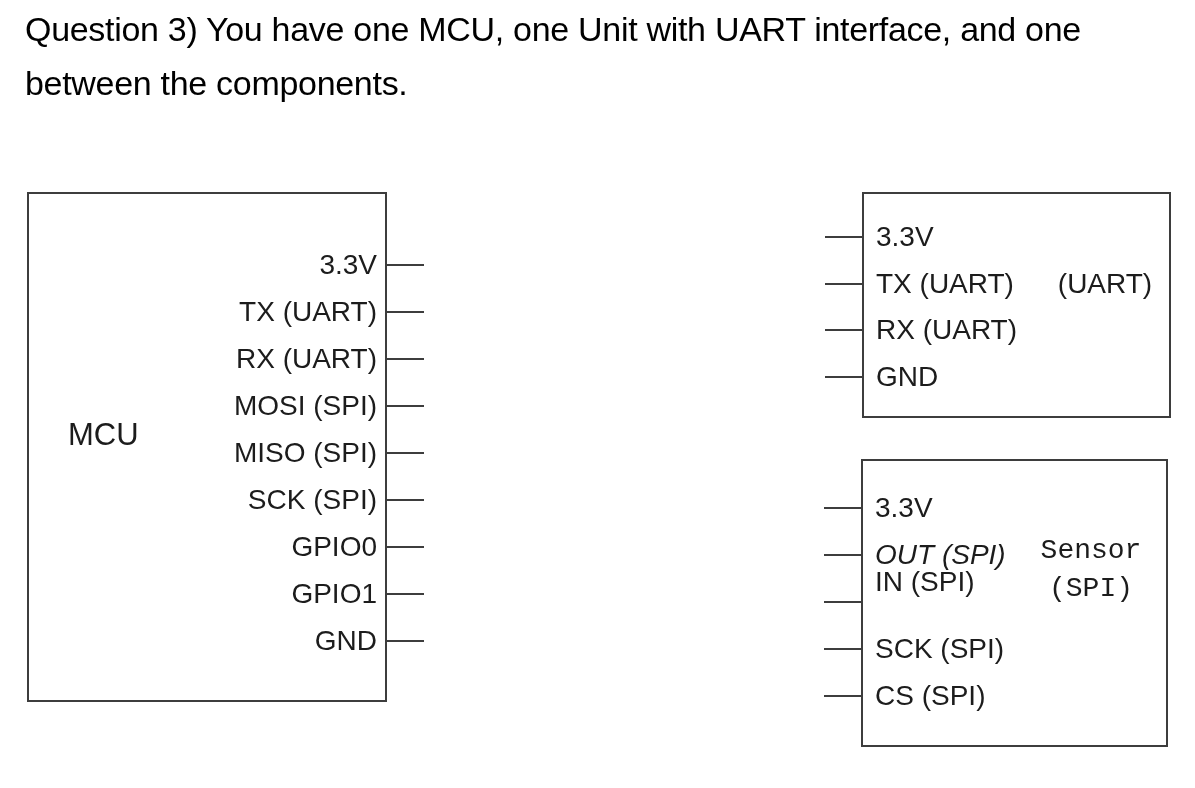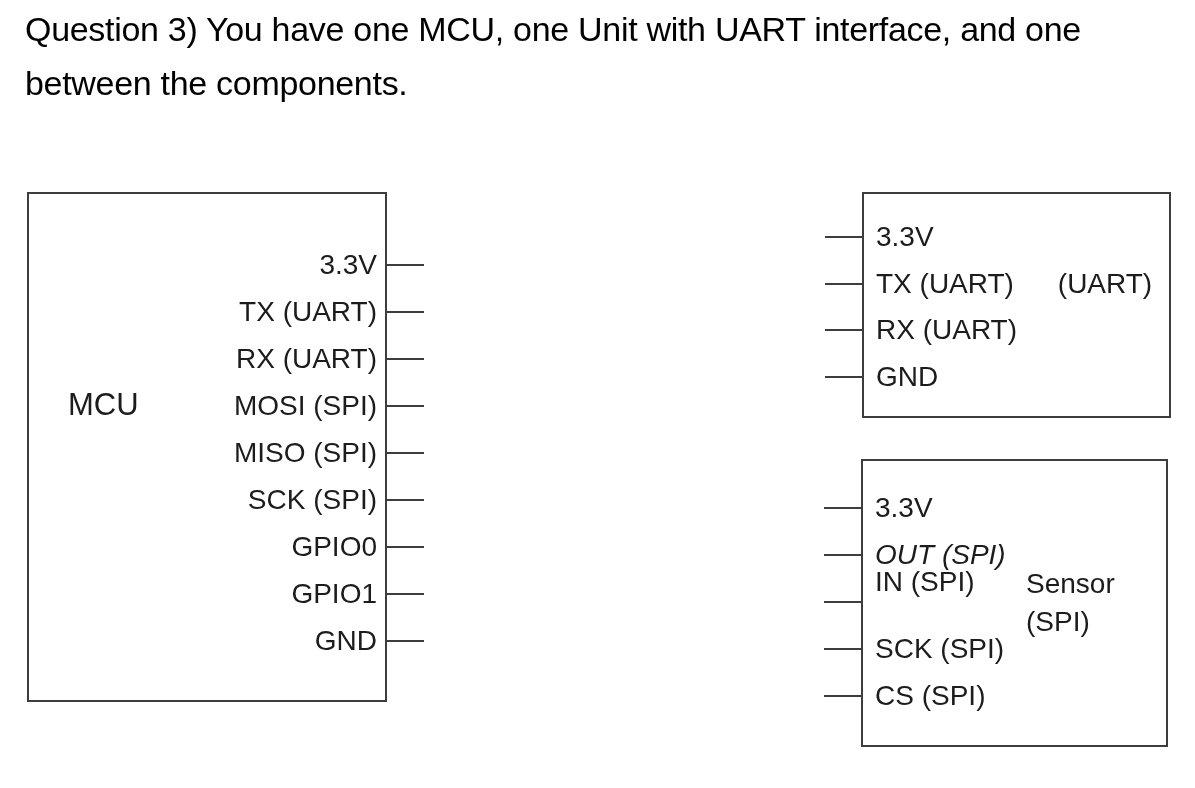--- a/index.html
+++ b/index.html
@@ -39,36 +39,38 @@
   .box-unit  {left:862px; top:192px; width:309px; height:226px;}
   .box-sensor{left:861px; top:459px; width:307px; height:288px;}
   
   .comp-label{
     position:absolute;
     color:var(--diagram-text);
     font-size:28px;
   }
   .mcu-label{
     left:68px;
-    top:405px;
+    top:435px;
     transform:translateY(-50%);
     font-size:31px;
   }
   .unit-label{
     left:1040px;
     top:265px;
     width:130px;
     text-align:center;
     line-height:38px;
   }
   .sensor-label{
     left:1026px;
-    top:565px;
+    top:532px;
     width:130px;
+    text-align:center;
     line-height:38px;
+    font-family:Liberation Mono, monospace;
   }
   
   .pin-stub{
     position:absolute;
     width:38px;
     height:2px;
     background:var(--line-color);
   }
   .pin-label{
     position:absolute;

